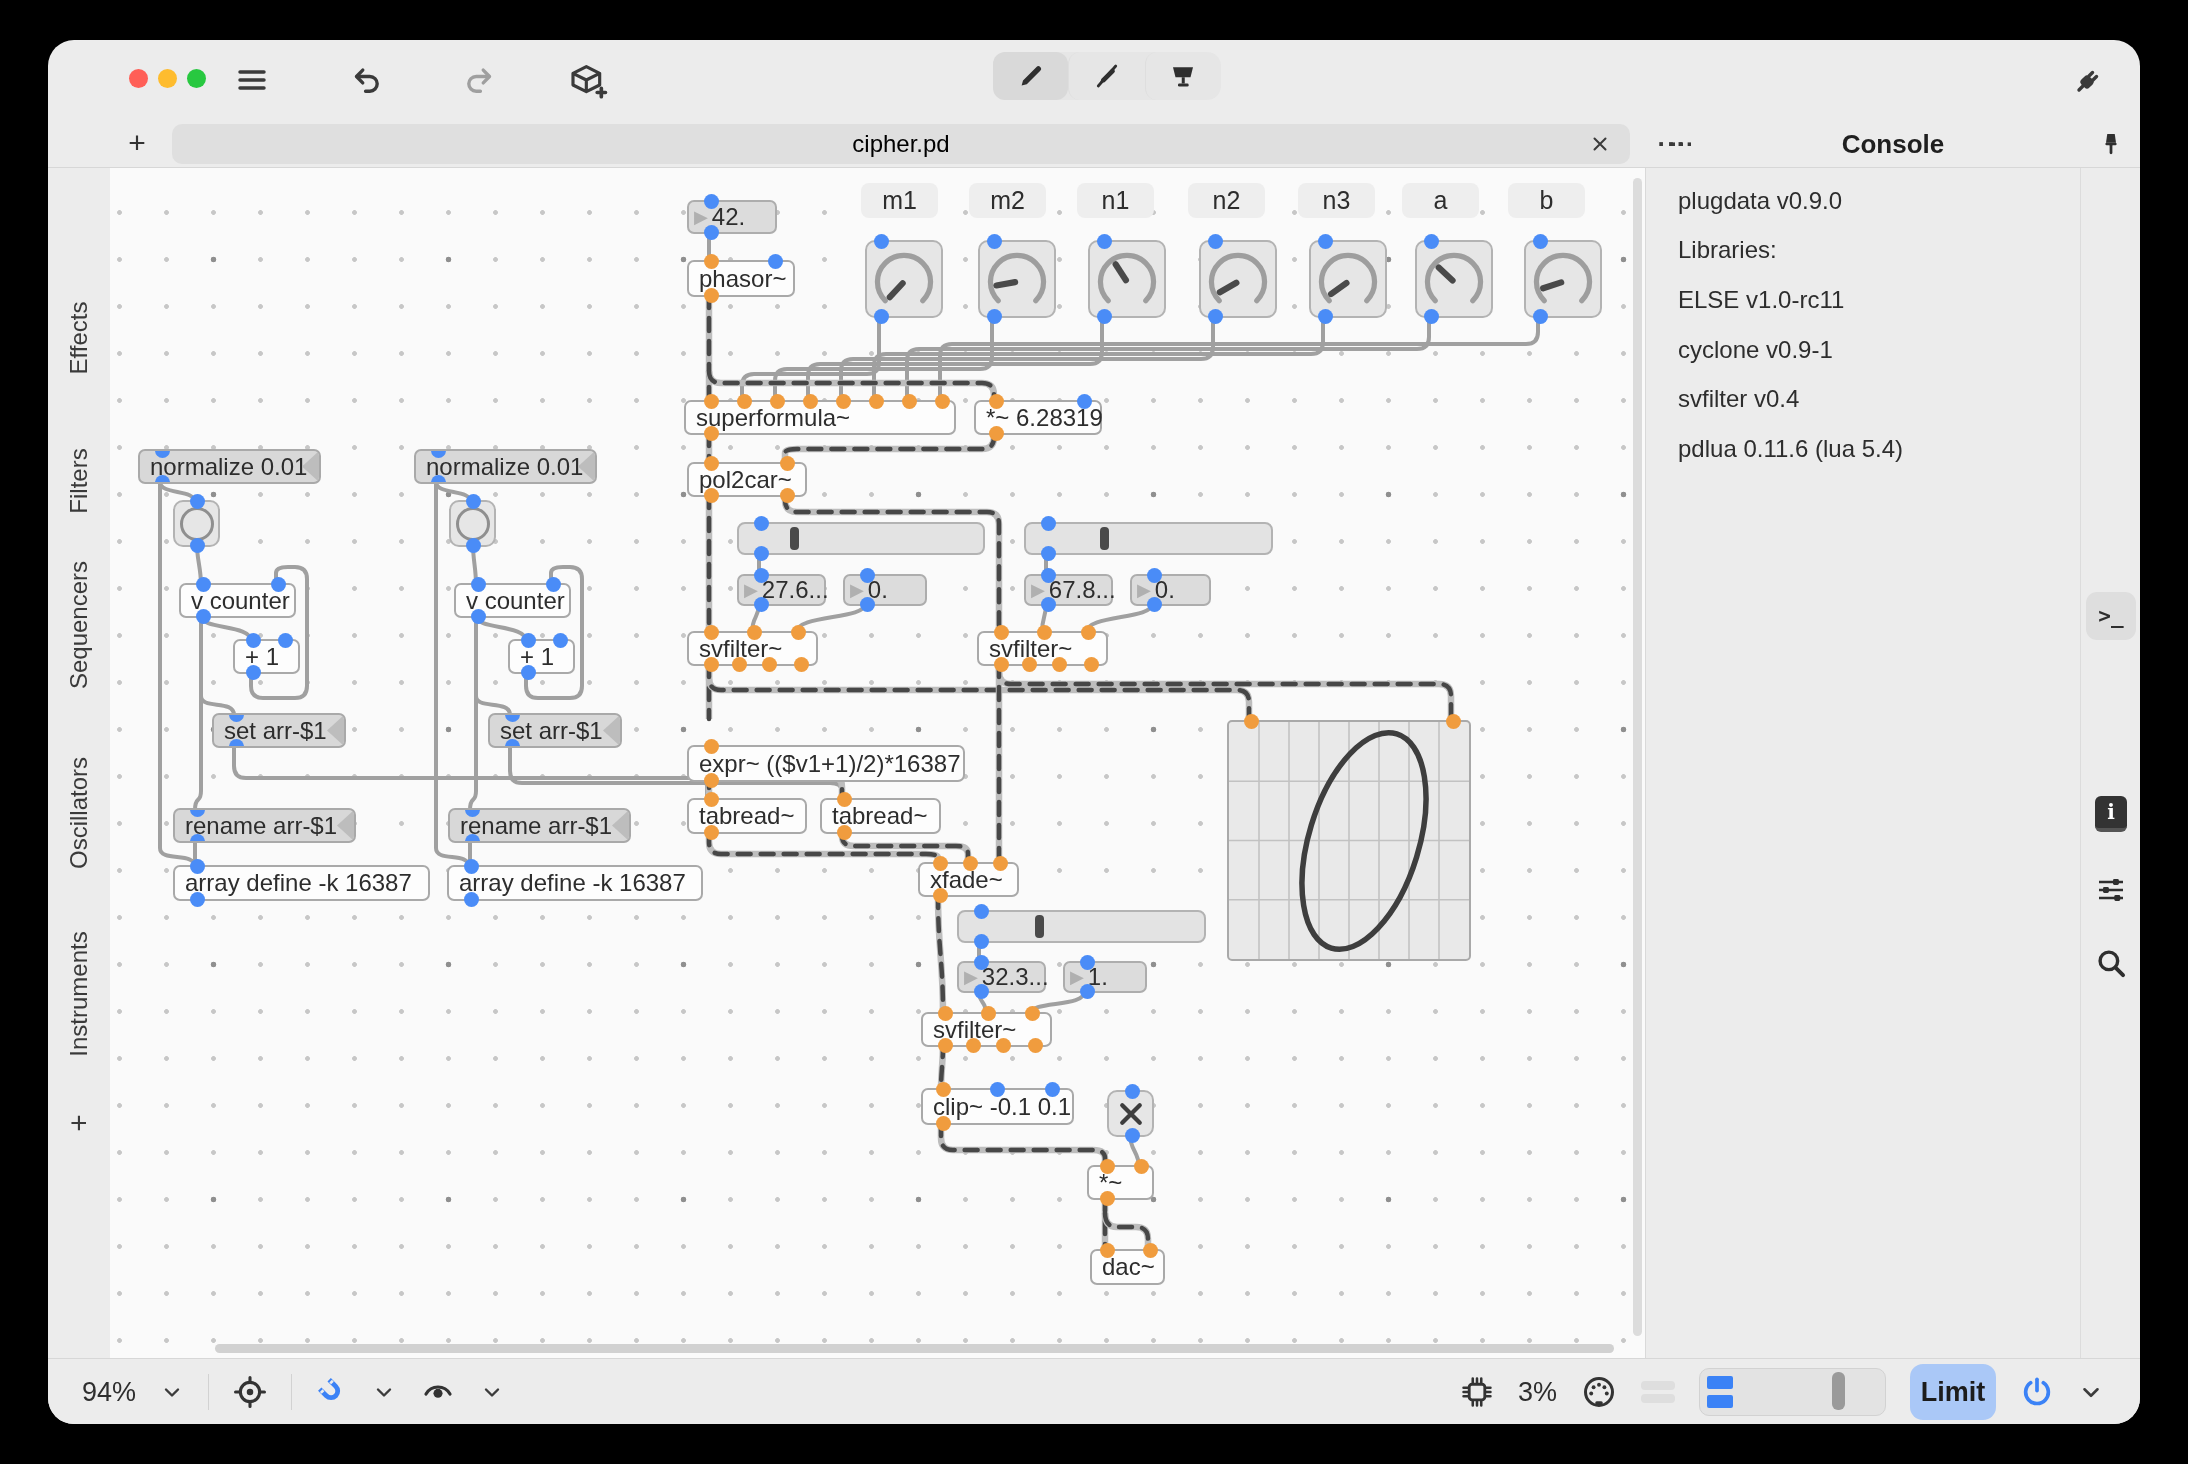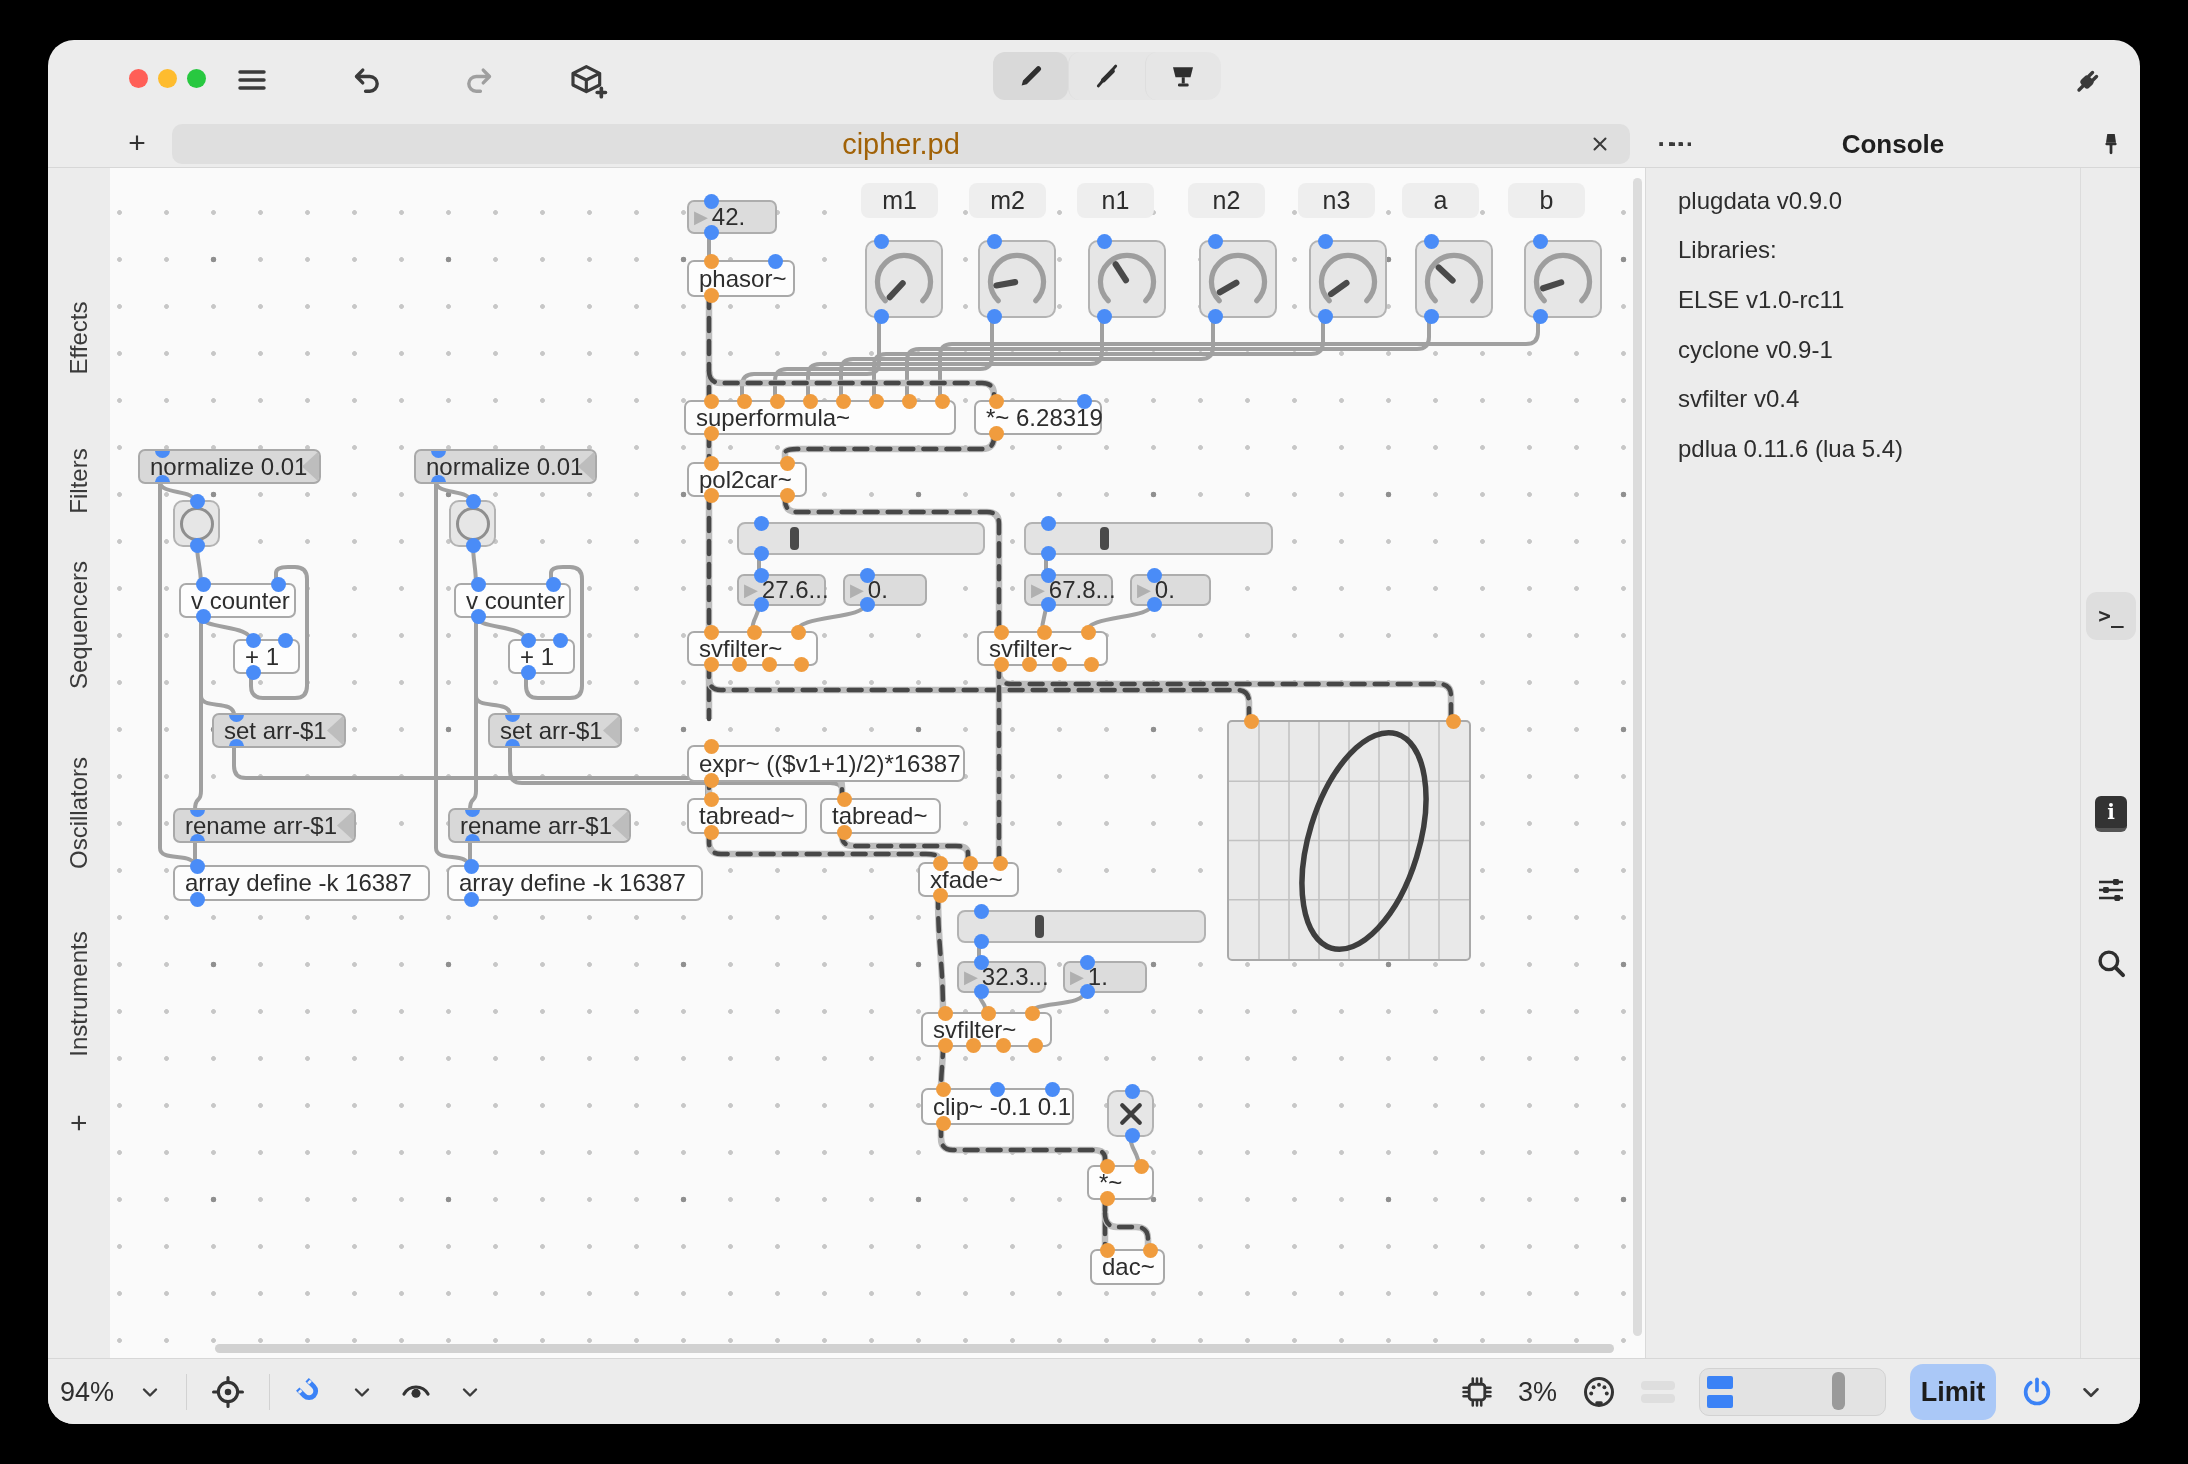--- a/index.html
+++ b/index.html
@@ -14,21 +14,21 @@
   #segmented{position:absolute;left:945px;top:12px;width:228px;height:48px;background:#e6e6e6;border-radius:14px;display:flex;}
   .seg{width:76px;height:48px;display:flex;align-items:center;justify-content:center;color:#2f2f2f;border-radius:12px;}
   .seg.sel{background:#d9d9d9;}
   .seg + .seg{border-left:1px solid #dedede;}
 
   
   #tabrow{position:absolute;left:0;top:80px;width:2092px;height:48px;}
   #tabrow .rowline{position:absolute;left:0;bottom:0;width:100%;height:1px;background:#d7d7d7;}
   #newtab{position:absolute;left:72px;top:6px;width:34px;height:34px;font-size:30px;font-weight:300;color:#333;display:flex;align-items:center;justify-content:center;}
   #tab{position:absolute;left:124px;top:4px;width:1458px;height:40px;background:#dfdfdf;border-radius:10px;display:flex;align-items:center;justify-content:center;}
-  #tab .title{font-size:29px;color:#a16207;}
+  #tab .title{font-size:24px;color:#000000;}
   #tab .close{position:absolute;right:14px;top:4px;width:32px;height:32px;display:flex;align-items:center;justify-content:center;color:#3a3a3a;}
   #tab-overflow{position:absolute;left:1606px;top:4px;width:36px;height:40px;display:flex;align-items:center;justify-content:center;font-size:26px;font-weight:700;color:#3a3a3a;letter-spacing:1px;}
   #console-header{position:absolute;left:1680px;top:0;width:412px;height:48px;}
   #console-menu{position:absolute;left:-66px;top:4px;width:40px;height:40px;display:flex;align-items:center;justify-content:center;font-size:24px;font-weight:700;color:#3a3a3a;}
   #console-title{position:absolute;left:0;top:0;width:330px;height:48px;display:flex;align-items:center;justify-content:center;font-size:26px;font-weight:700;color:#1f1f1f;}
   #pin{position:absolute;right:14px;top:8px;color:#2f2f2f;}
 
   
   #sidebar{position:absolute;left:0;top:128px;width:62px;height:1190px;background:#ececec;border-right:1px solid #dcdcdc;}
   .side-label{position:absolute;left:31px;white-space:nowrap;font-size:24px;color:#3a3a3a;transform:translate(-50%,-50%) rotate(-90deg);}
@@ -49,21 +49,21 @@
   #rs-terminal{top:424px;width:50px;height:48px;background:#dedede;border-radius:11px;font-family:"DejaVu Sans Mono",monospace;font-size:21px;font-weight:700;}
   .bookicon{width:32px;height:32px;background:#333;border-radius:6px;color:#fff;font-weight:700;font-size:20px;font-family:"DejaVu Serif",serif;display:flex;align-items:center;justify-content:center;border-bottom:4px solid #555;}
 
   
   #hscroll{position:absolute;left:167px;top:1304px;width:1399px;height:9px;background:#c9c9c9;border-radius:5px;opacity:.85;}
   #vscroll{position:absolute;left:1585px;top:138px;width:9px;height:1158px;background:#cfcfcf;border-radius:5px;opacity:.7;}
 
   
   #statusbar{position:absolute;left:0;top:1318px;width:2092px;height:66px;background:#ececec;border-top:1px solid #d7d7d7;display:flex;align-items:center;justify-content:space-between;}
   .sb-group{display:flex;align-items:center;gap:24px;}
-  .sb-left{margin-left:12px;}
+  .sb-left{padding-left:34px;}
   .sb-right{padding-right:36px;}
   .sb-text{font-size:27px;color:#2e2e2e;}
   .sb-div{width:1px;height:36px;background:#d2d2d2;}
   .chev{color:#3c3c3c;display:flex;}
   .sb-icon{display:flex;align-items:center;color:#333;}
   #volume{position:relative;width:185px;height:46px;background:#e3e3e3;border:1px solid #d2d2d2;border-radius:10px;}
   .vu{position:absolute;left:7px;width:26px;height:13px;background:#3b82f6;border-radius:2px;}
   #vol-handle{position:absolute;left:132px;top:3px;width:13px;height:38px;background:#9a9a9a;border-radius:6px;}
   #limit-btn{width:86px;height:56px;background:#aac8f7;border-radius:13px;display:flex;align-items:center;justify-content:center;font-size:27px;font-weight:700;color:#1c1c1c;}
   .midi-dash{width:34px;height:9px;background:#dedede;border-radius:4px;margin:4px 0;}

